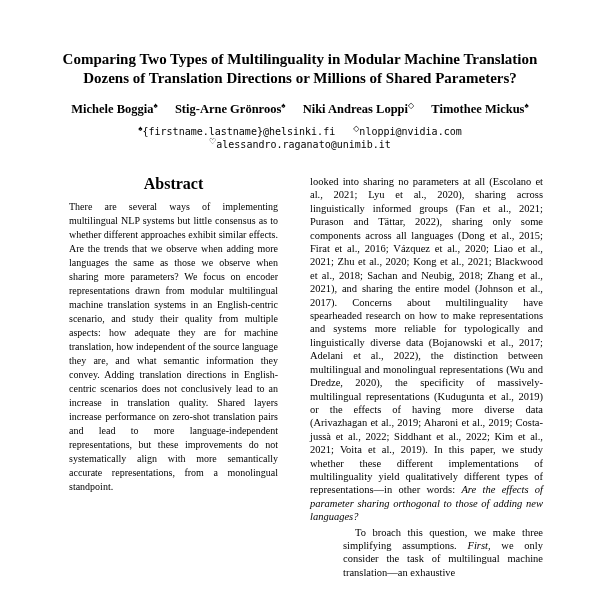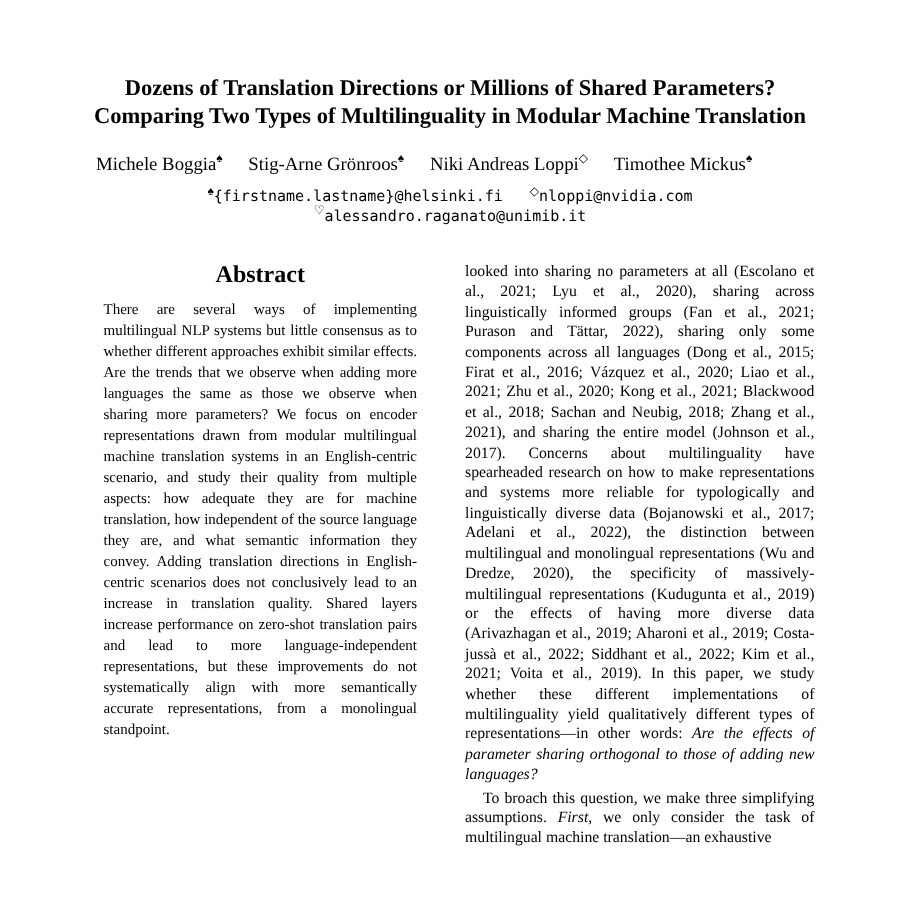--- a/index.html
+++ b/index.html
@@ -3,50 +3,50 @@
 <meta charset="utf-8">
 <style>
   html, body { margin: 0; padding: 0; background: #ffffff; }
   .page {
     width: 600px; height: 600px; background: #ffffff; color: #000000;
     font-family: "Liberation Serif", "DejaVu Serif", serif;
     overflow: hidden; box-sizing: border-box; padding: 50px 57px 0 57px;
     position: relative;
   }
   .title { text-align: center; font-weight: bold; font-size: 15px; line-height: 19px; }
-  .authors { text-align: left; font-weight: normal; font-size: 12.5px; line-height: 18px; margin-top: 12px; }
+  .authors { text-align: center; font-weight: bold; font-size: 12.5px; line-height: 18px; margin-top: 12px; }
   .author { display: inline-block; margin: 0 7px; white-space: nowrap; }
   .sym { font-size: 8px; vertical-align: super; line-height: 0; }
   .emails {
     text-align: center; font-family: "DejaVu Sans Mono", "Liberation Mono", monospace;
     font-size: 10px; line-height: 13px; margin-top: 7px;
   }
   .emails .sym { font-family: "Liberation Serif", serif; }
   .email-item { margin: 17px 6px; white-space: nowrap; }
   .columns { display: flex; gap: 20px; margin-top: 24px; }
   .col { flex: 1; min-width: 0; }
   .abstract-heading { text-align: center; font-weight: bold; font-size: 16px; margin: 0 0 7px 0; }
   .abstract-text { font-size: 10px; line-height: 14px; text-align: justify; padding: 0 12px; }
   .section-heading { font-size: 12.5px; font-weight: bold; margin-top: 13px; }
   .sec-num { margin-right: 12px; }
   .body-text { font-size: 10.5px; line-height: 13.4px; text-align: justify; }
   .left .body-text { margin-top: 8px; }
   .indent { text-indent: 12px; }
-  .para-gap { margin-top: 2px; }
+  .para-gap { margin-top: 2px; margin-left: 33px; }
   .em { font-style: italic; }
   p { margin: 0; }
 </style>
 </head>
 <body>
 
 <div class="page">
 
   <div class="title">
+    <div>Comparing Two Types of Multilinguality in Modular Machine Translation</div>
     <div>Dozens of Translation Directions or Millions of Shared Parameters?</div>
-    <div>Comparing Two Types of Multilinguality in Modular Machine Translation</div>
   </div>
 
   <div class="authors">
     <span class="author"><span>Michele Boggia</span><span class="sym">♠</span></span>
     <span class="author"><span>Stig-Arne Grönroos</span><span class="sym">♠</span></span>
     <span class="author"><span>Niki Andreas Loppi</span><span class="sym">◇</span></span>
     <span class="author"><span>Timothee Mickus</span><span class="sym">♠</span></span>
   </div>
 
   <div class="emails">

